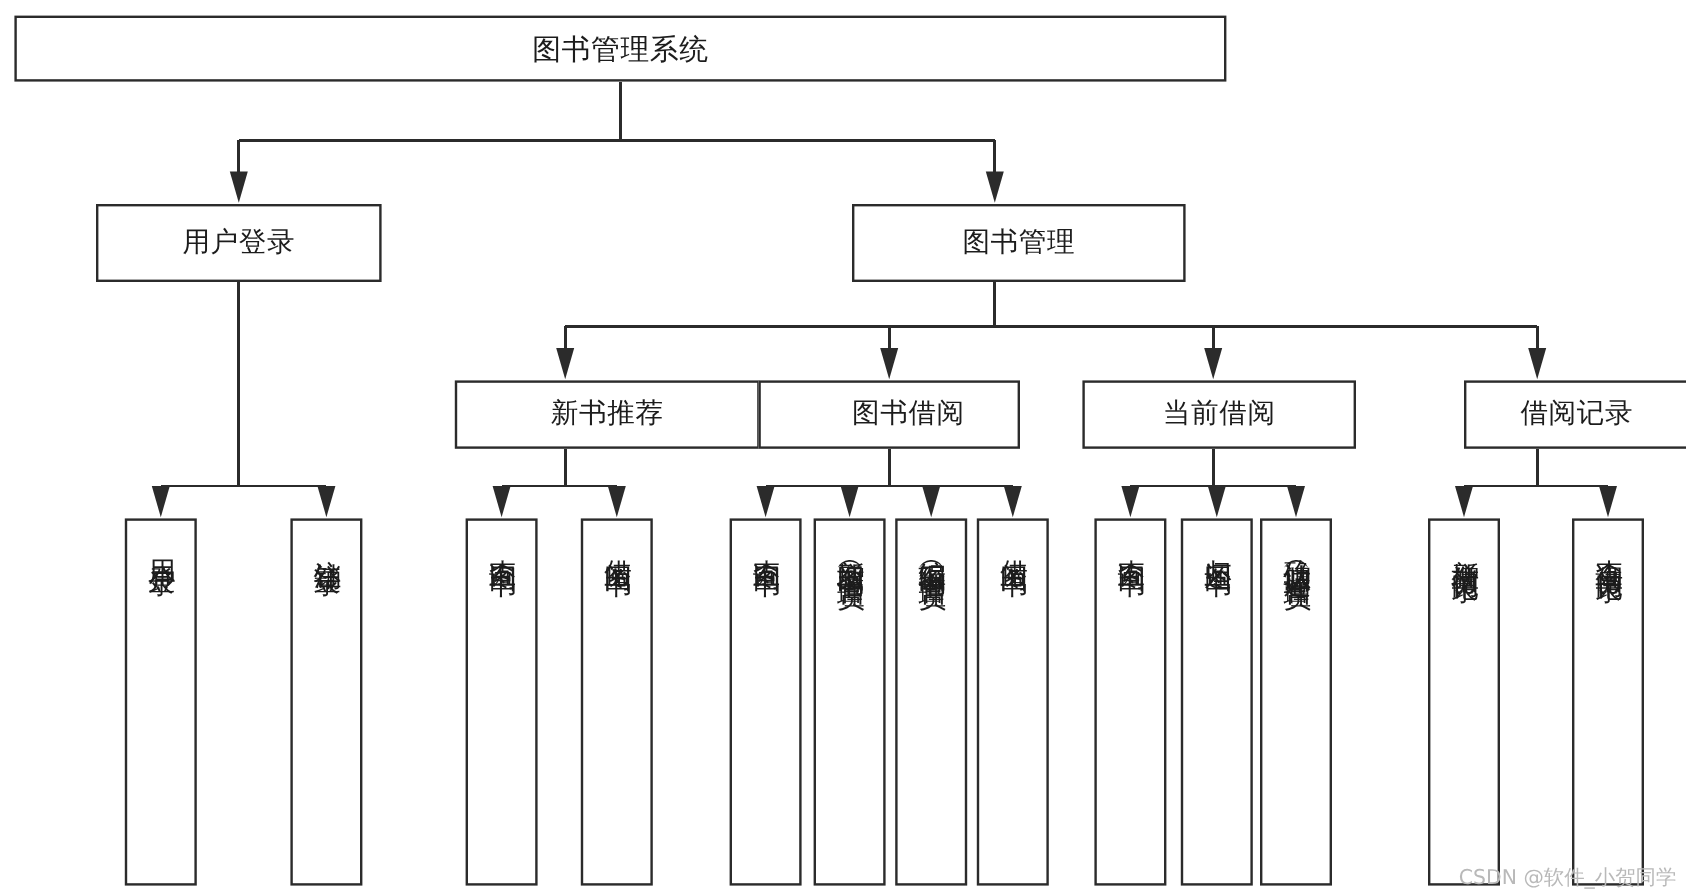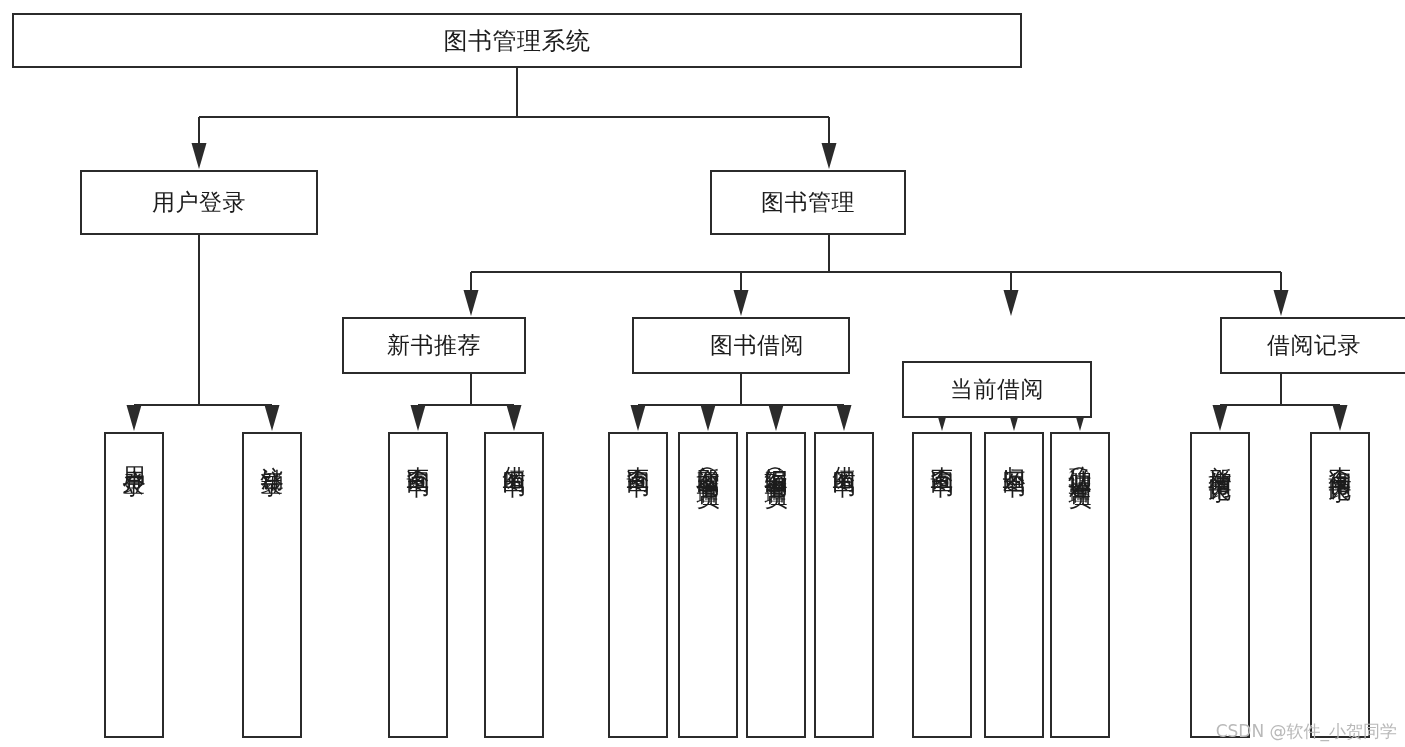--- a/index.html
+++ b/index.html
@@ -155,30 +155,30 @@
         <path class="conn-arrow" d="M 1332.5 405 L 1347.5 405 L 1340 431 Z"></path>
       </g>
     </svg>
   <div id="nodes-layer">
       <div class="node-box level-0 horizontal" style="left: 12px; top: 13px; width: 1010px; height: 55px;">
         <span class="node-label">图书管理系统</span>
       </div>
       <div class="node-box level-1 horizontal" style="left: 80px; top: 170px; width: 238px; height: 65px;">
         <span class="node-label">用户登录</span>
       </div>
-      <div class="node-box level-1 horizontal" style="left: 710px; top: 170px; width: 196px; height: 65px;">
+      <div class="node-box level-1 horizontal" style="left: 710px; top: 170px; width: 278px; height: 65px;">
         <span class="node-label">图书管理</span>
       </div>
-      <div class="node-box level-2 horizontal" style="left: 342px; top: 317px; width: 184px; height: 57px;">
+      <div class="node-box level-2 horizontal" style="left: 379px; top: 317px; width: 254px; height: 57px;">
         <span class="node-label">新书推荐</span>
       </div>
       <div class="node-box level-2 horizontal" style="left: 632px; top: 317px; width: 218px; height: 57px; padding-left: 32px;">
         <span class="node-label">图书借阅</span>
       </div>
-      <div class="node-box level-2 horizontal" style="left: 902px; top: 317px; width: 190px; height: 57px; margin-top: 44px;">
+      <div class="node-box level-2 horizontal" style="left: 902px; top: 317px; width: 228px; height: 57px;">
         <span class="node-label">当前借阅</span>
       </div>
       <div class="node-box level-2 horizontal" style="left: 1220px; top: 317px; width: 188px; height: 57px;">
         <span class="node-label">借阅记录</span>
       </div>
       <div class="node-box level-3 vertical" style="left: 104px; top: 432px; width: 60px; height: 306px;">
         <span class="node-label">用户登录</span>
       </div>
       <div class="node-box level-3 vertical" style="left: 242px; top: 432px; width: 60px; height: 306px;">
         <span class="node-label">注销登录</span>

